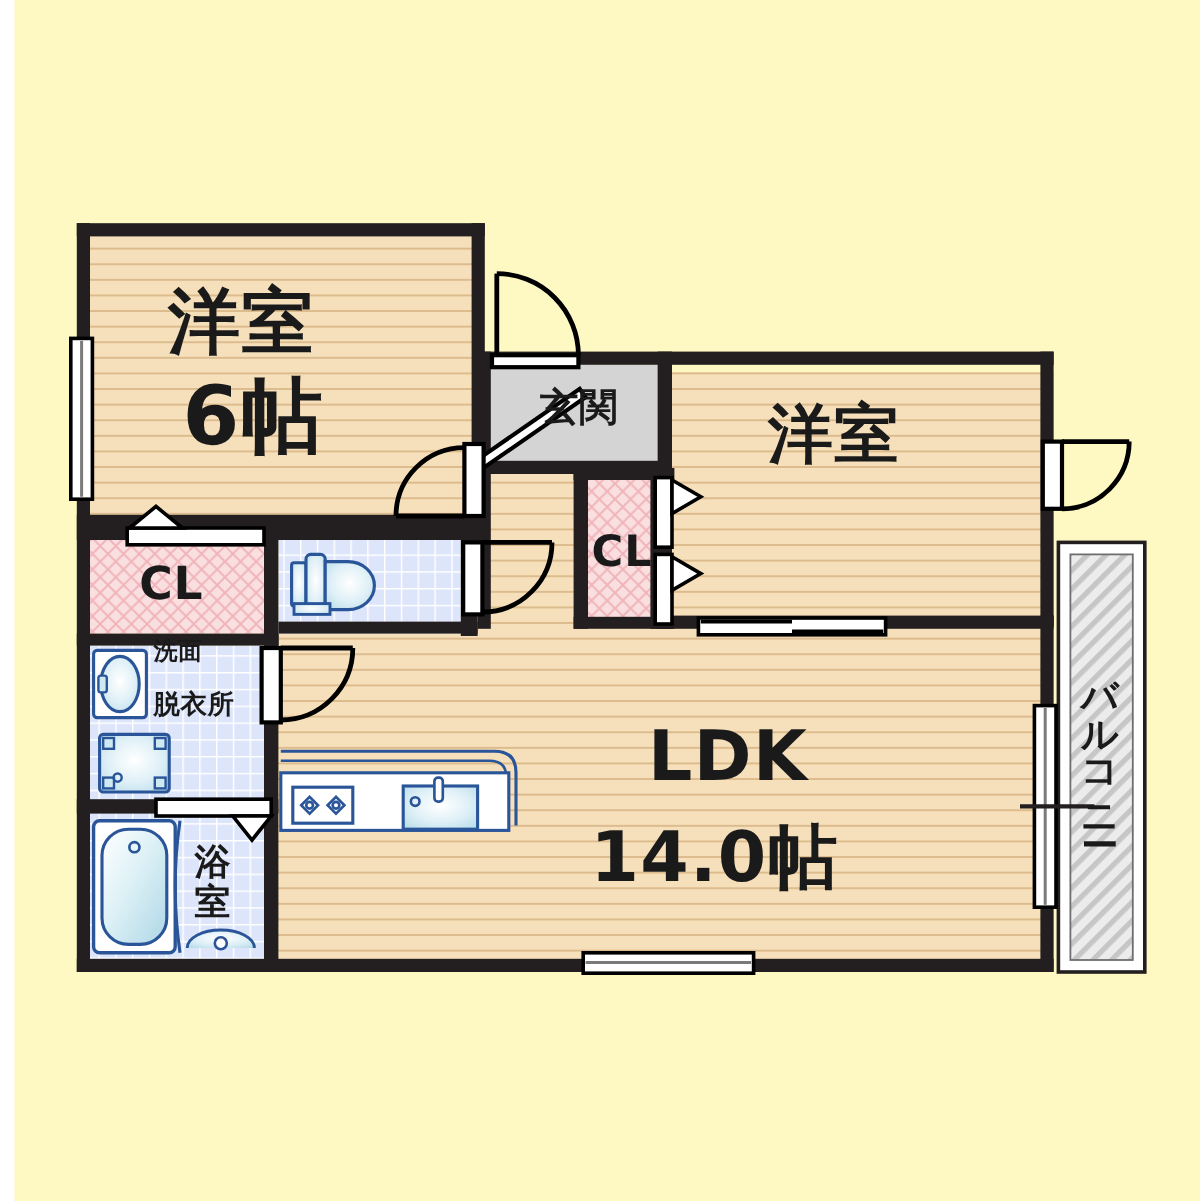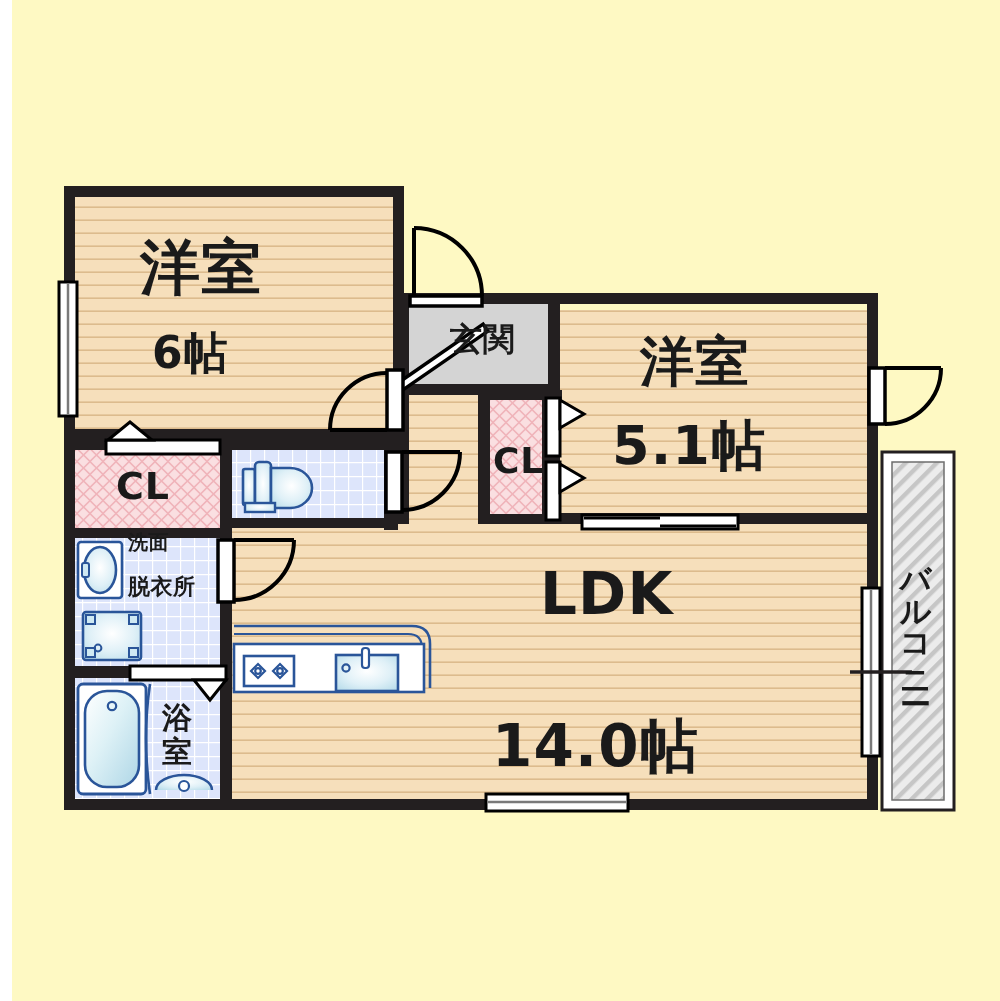--- a/index.html
+++ b/index.html
@@ -252,27 +252,26 @@
     <g>
       <rect x="324" y="655" width="62" height="36" fill="url(#gfix)" stroke="#2a5599" stroke-width="2.6"></rect>
       <rect x="350" y="648" width="7" height="20" rx="3" fill="#ffffff" stroke="#2a5599" stroke-width="2.2"></rect>
       <circle cx="334" cy="668" r="3.6" fill="none" stroke="#2a5599" stroke-width="2.2"></circle>
     </g>
   </g>
 
 </svg>
 
 <div class="lbl" style="left:128px;top:228px;font-size:60px;">洋室</div>
-<div class="lbl" style="left:140px;top:324px;font-size:44px;">6帖</div>
+<div class="lbl" style="left:140px;top:302px;font-size:68px;">6帖</div>
 
 <div class="lbl" style="left:628px;top:326px;font-size:54px;">洋室</div>
-<div class="lbl" style="left:600px;top:410px;font-size:54px;">5.1帖</div>
-
-<div class="lbl" style="left:528px;top:560px;font-size:58px;">LDK</div>
-<div class="lbl" style="left:480px;top:708px;font-size:58px;">14.0帖</div>
+
+<div class="lbl" style="left:528px;top:596px;font-size:58px;">LDK</div>
+<div class="lbl" style="left:480px;top:676px;font-size:58px;">14.0帖</div>
 
 <div class="lbl" style="left:438px;top:318px;font-size:32px;">玄関</div>
 
 <div class="lbl" style="left:104px;top:464px;font-size:38px;">CL</div>
 <div class="lbl" style="left:481px;top:440px;font-size:36px;">CL</div>
 
 <div class="lbl" style="left:116px;top:529px;font-size:20px;">洗面</div>
 <div class="lbl" style="left:116px;top:572px;font-size:22px;">脱衣所</div>
 
 <div class="lbl" style="left:150px;top:698px;font-size:30px;">浴</div>

